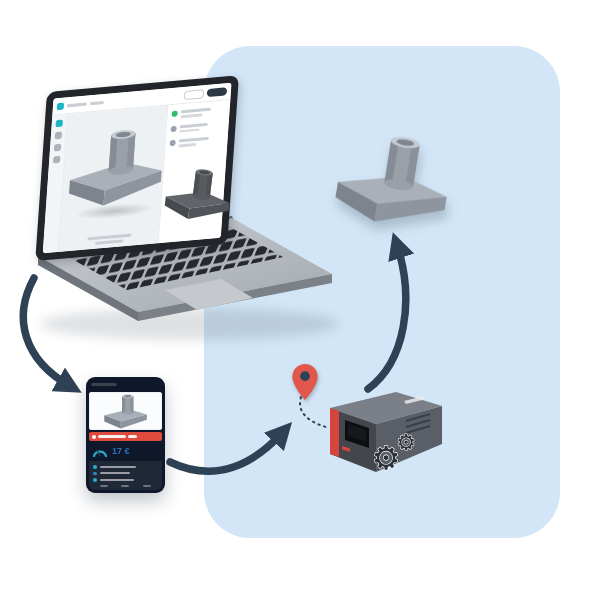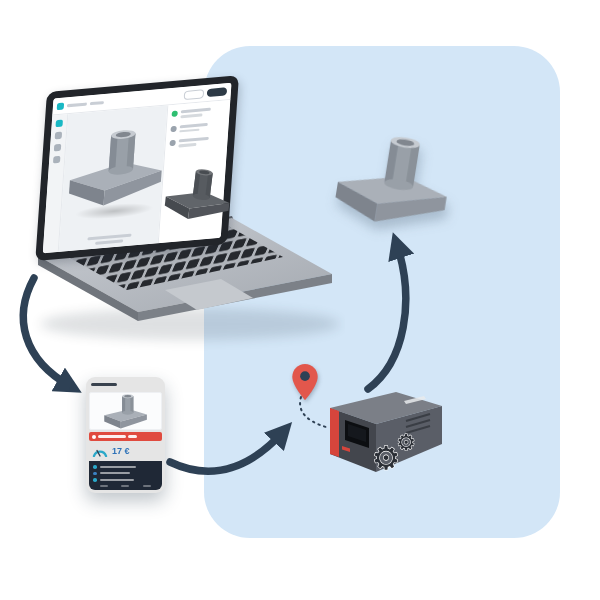--- a/index.html
+++ b/index.html
@@ -31,21 +31,21 @@
   .dot{width:6px;height:6px;border-radius:50%;flex:0 0 auto;}
   .rowbars{display:flex;flex-direction:column;gap:2px;}
   .floating-part{position:absolute;left:150px;top:106px;width:68px;height:60px;z-index:5;
                  transform:rotate(7deg);filter:brightness(.58) contrast(1.05);}
 
   
   .final-part{position:absolute;left:336px;top:128px;width:118px;height:103px;z-index:3;
               transform:rotate(9deg);filter:drop-shadow(3px 8px 6px rgba(40,60,80,.25));}
 
   
-  .phone{position:absolute;left:86px;top:377px;width:79px;height:116px;background:#e5e5e5;border-radius:9px;
+  .phone{position:absolute;left:86px;top:377px;width:79px;height:116px;background:#0f172a;border-radius:9px;
          box-shadow:0 8px 18px rgba(30,50,70,.28);padding:3px;box-sizing:border-box;z-index:6;
          display:flex;flex-direction:column;gap:2px;}
   .ph-header{height:10px;display:flex;align-items:center;padding:0 2px;}
   .ph-header .bar{background:#39424e;}
   .ph-image{height:36px;background:#fbfcfd;border:1px solid #eef0f3;border-radius:2px;display:flex;align-items:center;justify-content:center;}
   .ph-banner{height:10px;background:var(--banner-red,#e04b3f);border-radius:2px;display:flex;align-items:center;gap:2px;padding:0 3px;}
   .ph-banner .w-dot{width:4px;height:4px;border-radius:50%;background:#fff;}
   .ph-banner .bar{background:rgba(255,255,255,.92);height:2.5px;}
   .ph-price{height:16px;display:flex;align-items:center;gap:4px;padding:0 3px;}
   .price-text{font-size:9px;font-weight:bold;color:var(--price-blue,#2e72b8);}

